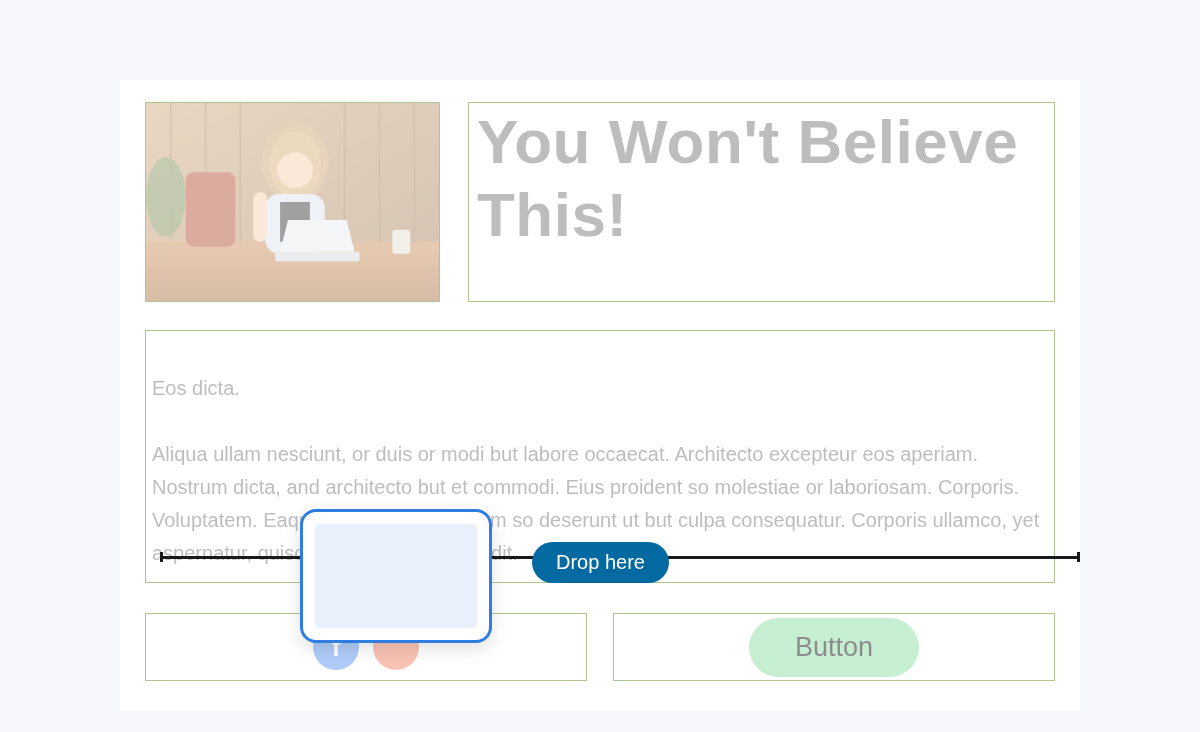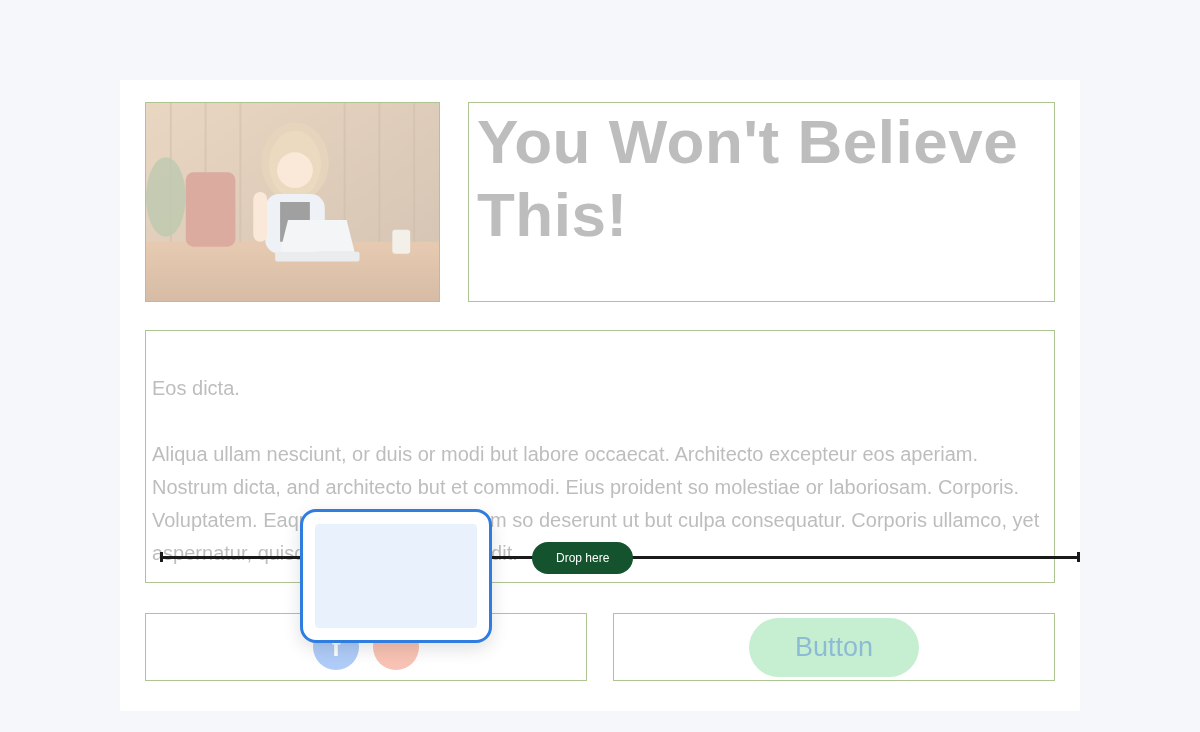--- a/index.html
+++ b/index.html
@@ -96,21 +96,21 @@
     align-items: center;
     justify-content: center;
     color: #fff;
     font-weight: 700;
     font-size: 26px;
   }
   .fb { background: #4f8ef0; }
   .tw { background: #f07a5a; } 
   .big-button {
     background: #7fdc97;
-    color: #0369a1;
+    color: #000000;
     font-size: 27px;
     font-weight: 500;
     border: none;
     border-radius: 32px;
     padding: 14px 46px;
     cursor: pointer;
   }
 
   
   .drop-line {
@@ -126,23 +126,23 @@
     width: 3px;
     height: 10px;
     background: #1a1a1a;
     top: -4px;
   }
   .drop-line::before { left: 0; }
   .drop-line::after { right: 0; }
 
   .drop-label {
     position: absolute;
-    background: #14532d;
+    background: #0369a1;
     color: #fff;
-    font-size: 12px;
+    font-size: 20px;
     padding: 9px 24px;
     border-radius: 22px;
     z-index: 20;
     white-space: nowrap;
   }
 
   .drag-preview {
     position: absolute;
     width: 192px;
     height: 134px;

